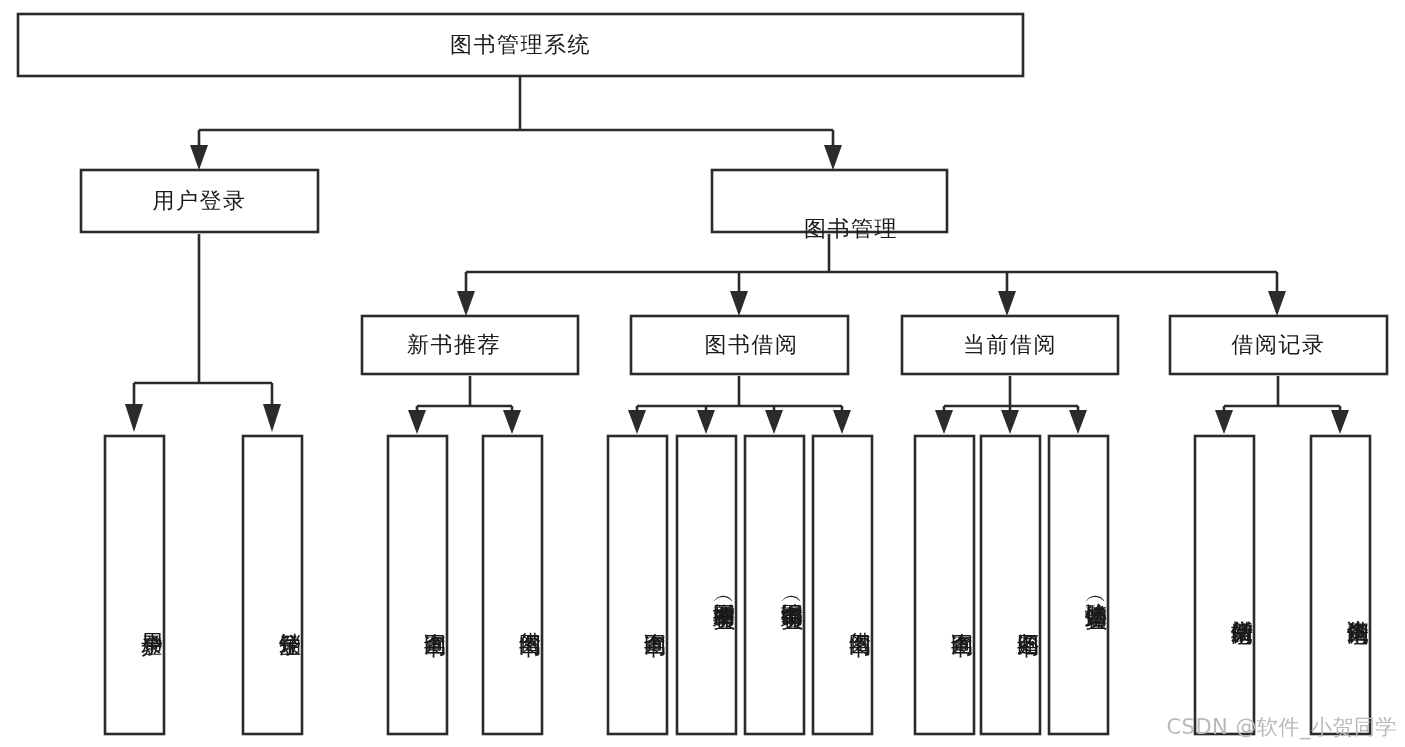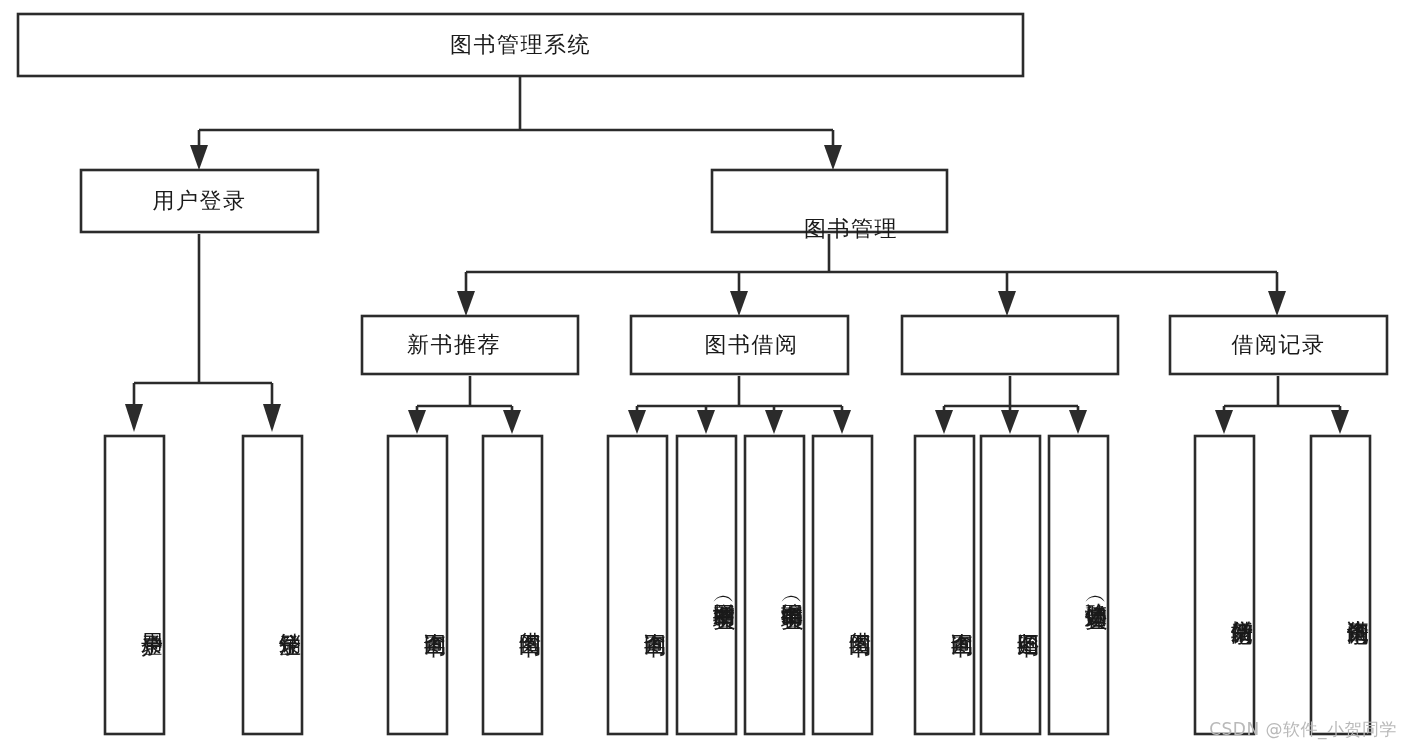--- a/index.html
+++ b/index.html
@@ -66,21 +66,21 @@
     align-items: center;
     justify-content: center;
     white-space: nowrap;
     pointer-events: none;
   }
   .watermark {
     position: absolute;
     right: 8px;
     bottom: 6px;
     font-family: "DejaVu Sans", "Liberation Sans", sans-serif;
-    font-size: 17px;
+    font-size: 21px;
     color: #b9b9b9;
     letter-spacing: 0.5px;
     white-space: nowrap;
     pointer-events: none;
   }
 </style>
 </head>
 <body>
 
 <div id="diagram-root">
@@ -180,20 +180,21 @@
     </g>
   </svg>
 
   <div class="horiz-label" style="left:18px; top:14px; width:1005px; height:62px;">图书管理系统</div>
 
   <div class="horiz-label" style="left:81px; top:170px; width:237px; height:62px;">用户登录</div>
   <div class="horiz-label" style="left:712px; top:170px; width:278px; height:62px;margin-top:28px;">图书管理</div>
 
   <div class="horiz-label" style="left:362px; top:316px; width:184px; height:58px;">新书推荐</div>
   <div class="horiz-label" style="left:631px; top:316px; width:241px; height:58px;">图书借阅</div>
+  <div class="horiz-label" style="left:902px; top:316px; width:216px; height:58px;">当前借阅</div>
   <div class="horiz-label" style="left:1170px; top:316px; width:217px; height:58px;">借阅记录</div>
 
   <div class="vert-label" style="left:105px; top:500px; width:59px; height:234px;">用户登录</div>
   <div class="vert-label" style="left:243px; top:500px; width:59px; height:234px;">注销登录</div>
 
   <div class="vert-label" style="left:388px; top:500px; width:59px; height:234px;">查询图书</div>
   <div class="vert-label" style="left:483px; top:500px; width:59px; height:234px;">借阅图书</div>
 
   <div class="vert-label" style="left:608px; top:500px; width:59px; height:234px;">查询图书</div>
   <div class="vert-label" style="left:677px; top:444px; width:59px; height:290px;">新增图书（管理员）</div>

